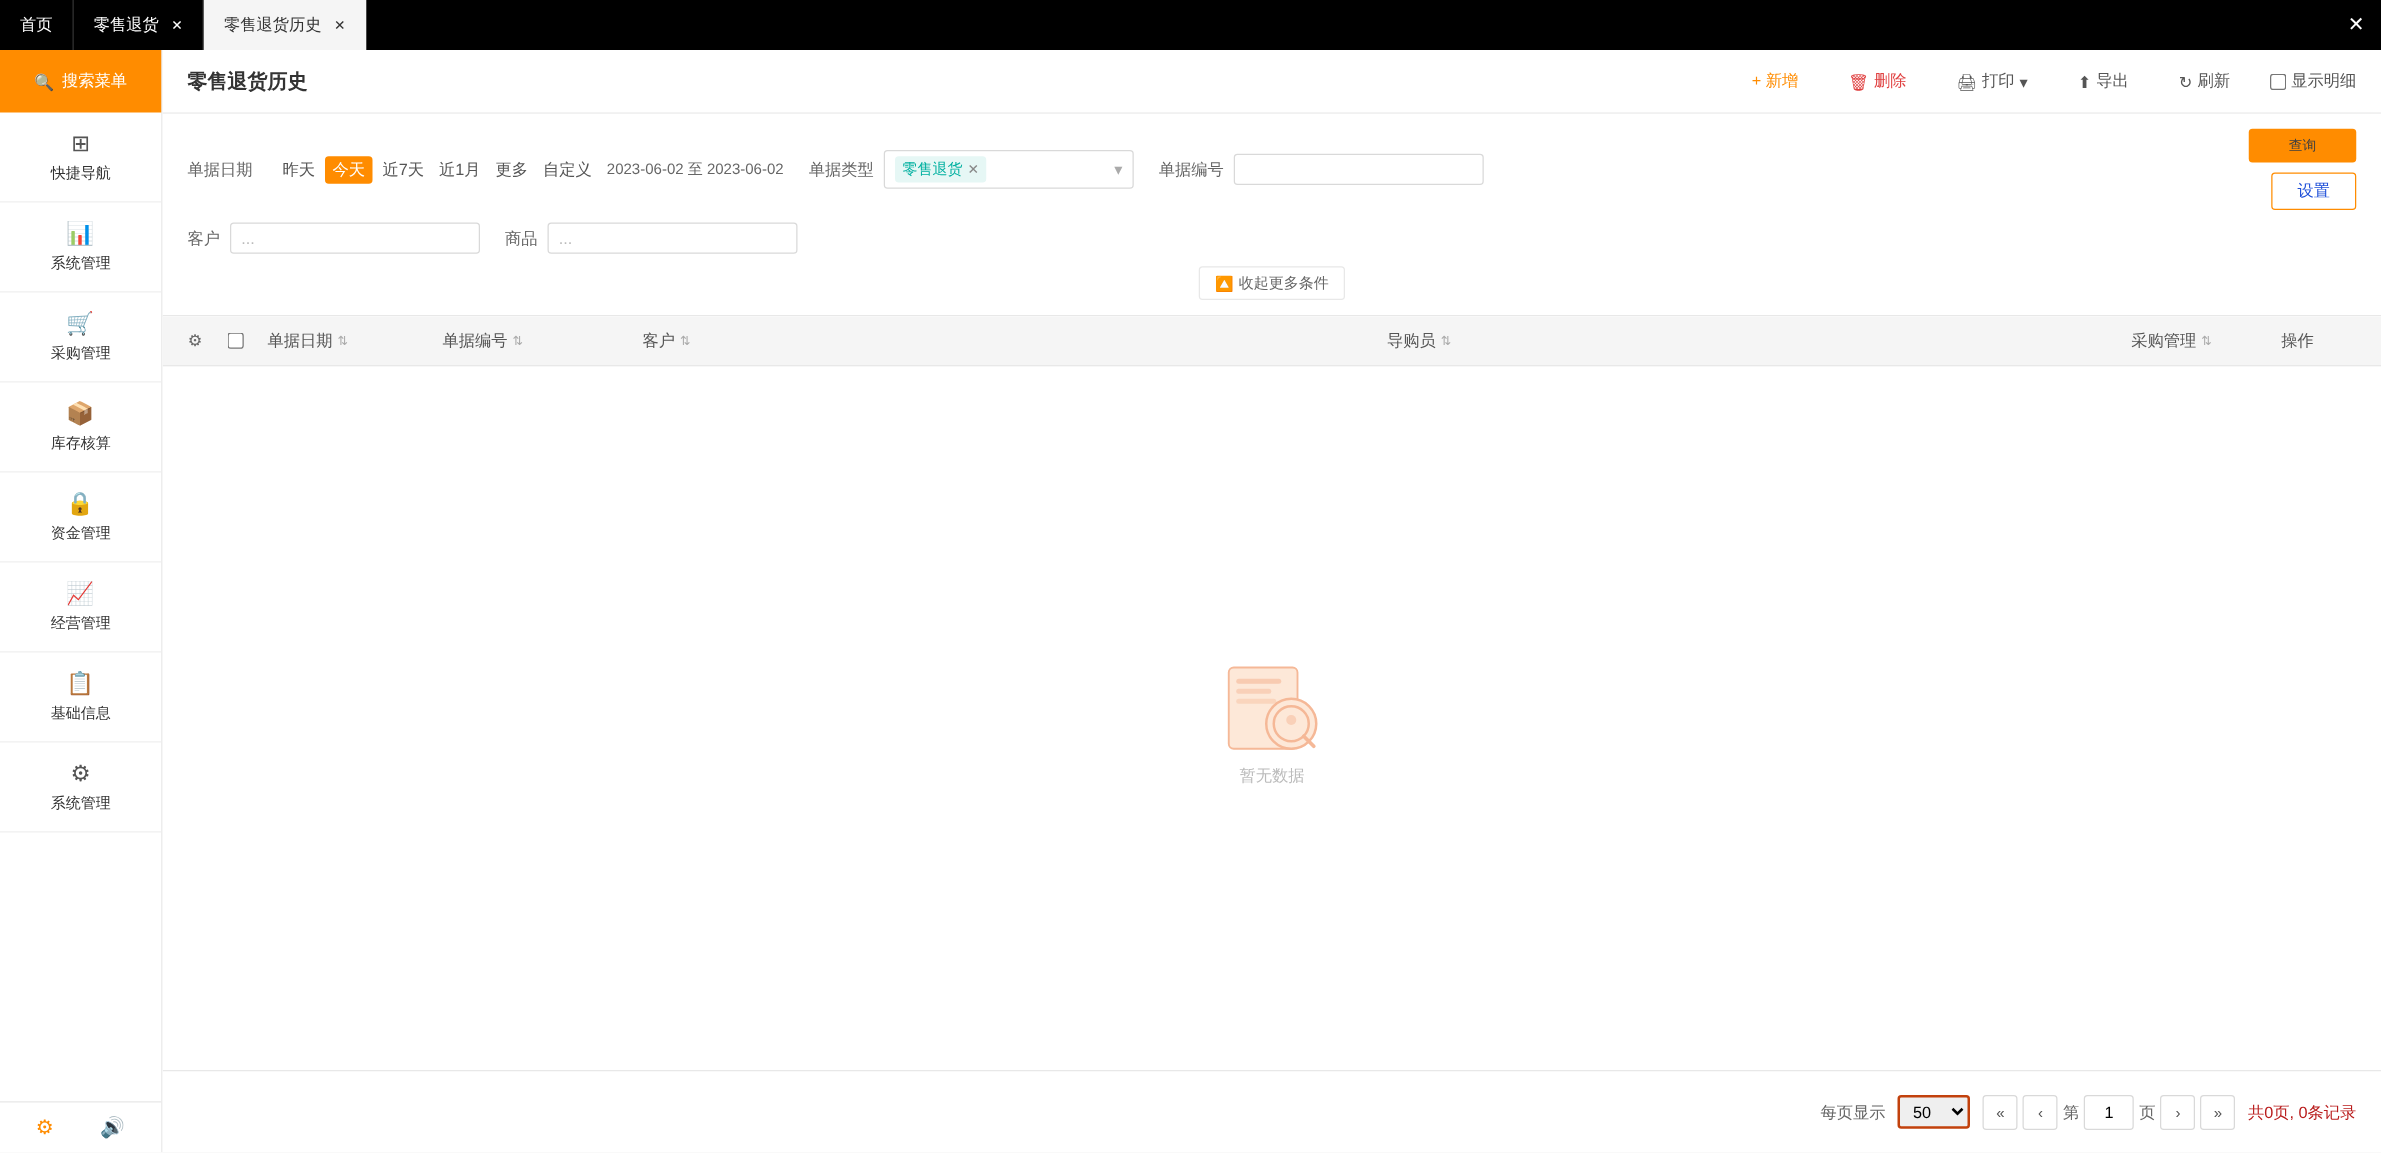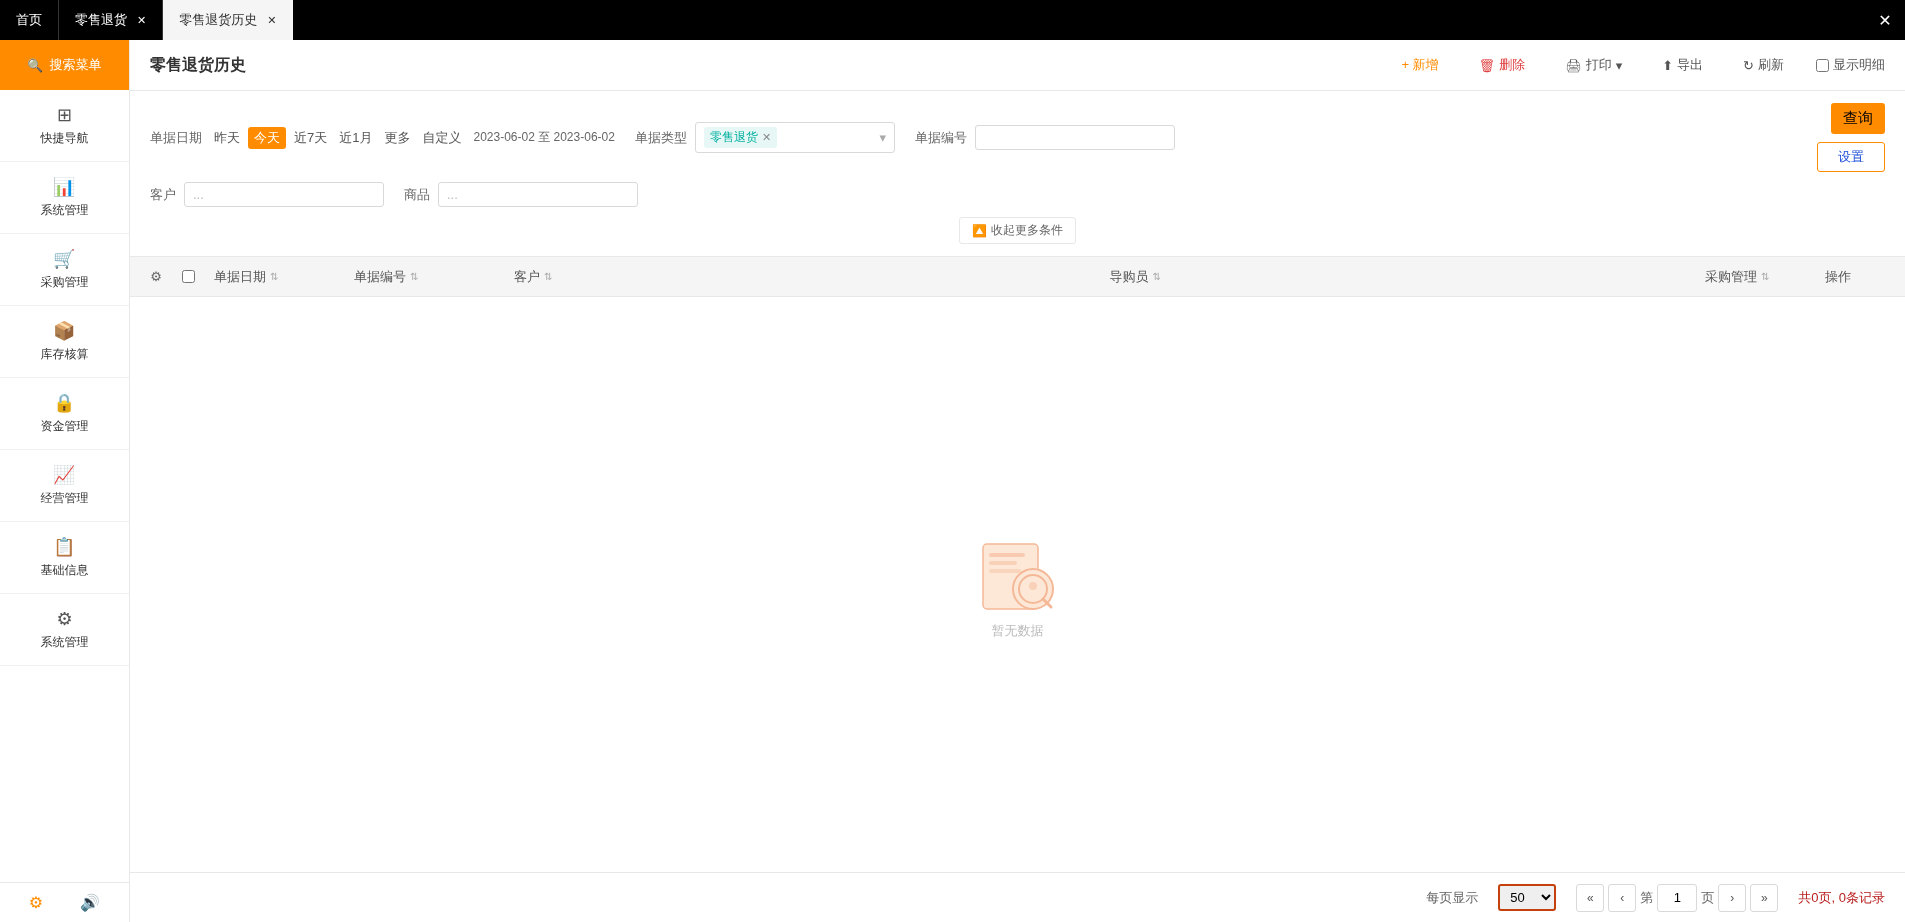--- a/index.html
+++ b/index.html
@@ -38,31 +38,31 @@
     .action-btn.new { color: #ff8c00; }
     .action-btn.delete { color: #e04040; }
     .checkbox-show { display: flex; align-items: center; gap: 4px; font-size: 13px; color: #555; cursor: pointer; }
     .checkbox-show input { cursor: pointer; }
 
     
     .filter-area { background: #fff; padding: 12px 20px; border-bottom: 1px solid #e8e8e8; flex-shrink: 0; }
     .filter-row { display: flex; align-items: center; gap: 20px; margin-bottom: 10px; flex-wrap: wrap; }
     .filter-item { display: flex; align-items: center; gap: 8px; }
     .filter-label { color: #666; font-size: 13px; white-space: nowrap; }
-    .date-options { display: flex; align-items: center; gap: 4px; }
+    .date-options { display: flex; align-items: center; gap: 4px; margin-left: 12px; }
     .date-opt { font-size: 13px; color: #555; cursor: pointer; padding: 2px 4px; }
     .date-opt.active { background: #ff8c00; color: #fff; border-radius: 3px; padding: 2px 6px; }
     .date-range { color: #666; font-size: 12px; }
     .filter-select { display: flex; align-items: center; border: 1px solid #d9d9d9; border-radius: 3px; padding: 4px 8px; gap: 6px; cursor: pointer; min-width: 200px; background: #fff; }
     .filter-tag { background: #e6f7f5; color: #00b0a0; padding: 2px 6px; border-radius: 3px; display: flex; align-items: center; gap: 4px; font-size: 12px; }
     .filter-tag-close { cursor: pointer; color: #888; font-size: 11px; }
     .filter-input { border: 1px solid #d9d9d9; border-radius: 3px; padding: 4px 8px; font-size: 13px; min-width: 200px; color: #333; }
     .filter-input::placeholder { color: #bbb; }
     .collapse-btn { display: flex; align-items: center; justify-content: center; gap: 4px; color: #666; cursor: pointer; font-size: 12px; padding: 4px 12px; border: 1px solid #e8e8e8; border-radius: 3px; background: #fff; margin: 0 auto; width: fit-content; }
-    .query-btn { background: #ff8c00; color: #000000; border: none; padding: 6px 12px; border-radius: 3px; cursor: pointer; font-size: 15px; }
+    .query-btn { background: #ff8c00; color: #404040; border: none; padding: 6px 32px; border-radius: 3px; cursor: pointer; font-size: 11px; }
     .set-btn { background: #fff; color: #1d4ed8; border: 1px solid #ff8c00; padding: 5px 20px; border-radius: 3px; cursor: pointer; font-size: 13px; margin-top: 4px; }
     .query-area { display: flex; flex-direction: column; align-items: flex-end; gap: 4px; margin-left: auto; }
 
     
     .table-area { flex: 1; background: #fff; margin: 0; overflow: hidden; display: flex; flex-direction: column; }
     .table-header { display: flex; align-items: center; background: #f5f5f5; border-bottom: 1px solid #e8e8e8; padding: 0 10px; height: 40px; flex-shrink: 0; }
     .th { display: flex; align-items: center; gap: 4px; padding: 0 10px; color: #555; font-size: 13px; white-space: nowrap; cursor: pointer; }
     .th .sort-icon { font-size: 10px; color: #aaa; }
     .settings-icon { width: 32px; height: 32px; display: flex; align-items: center; justify-content: center; cursor: pointer; color: #666; }
     .checkbox-col { width: 32px; display: flex; align-items: center; justify-content: center; }
@@ -70,21 +70,21 @@
     .col-no { width: 160px; }
     .col-customer { width: 200px; flex: 1; }
     .col-guide { width: 160px; flex: 1; }
     .col-amount { width: 120px; text-align: right; margin-left: auto; }
     .col-ops { width: 80px; text-align: center; }
 
     .table-body { flex: 1; display: flex; align-items: center; justify-content: center; flex-direction: column; }
     .empty-text { color: #bbb; font-size: 13px; }
 
     
-    .pagination { height: 50px; background: #fff; border-top: 1px solid #e8e8e8; display: flex; align-items: center; justify-content: flex-end; padding: 0 20px; gap: 20px; flex-shrink: 0; }
+    .pagination { height: 66px; background: #fff; border-top: 1px solid #e8e8e8; display: flex; align-items: center; justify-content: flex-end; padding: 0 20px; gap: 10px; flex-shrink: 0; }
     .pagination-label { color: #666; font-size: 13px; }
     .pagination-select { border: 2px solid #c2410c; border-radius: 3px; padding: 3px 6px; font-size: 13px; cursor: pointer; }
     .pagination-nav { display: flex; align-items: center; gap: 4px; color: #666; }
     .page-btn { width: 28px; height: 28px; display: flex; align-items: center; justify-content: center; cursor: pointer; border: 1px solid #d9d9d9; border-radius: 3px; background: #fff; color: #555; font-size: 12px; }
     .page-input { width: 40px; height: 28px; border: 1px solid #d9d9d9; border-radius: 3px; text-align: center; font-size: 13px; }
     .page-info { color: #b91c1c; font-size: 13px; }
   </style>
 </head>
 <body>
 

